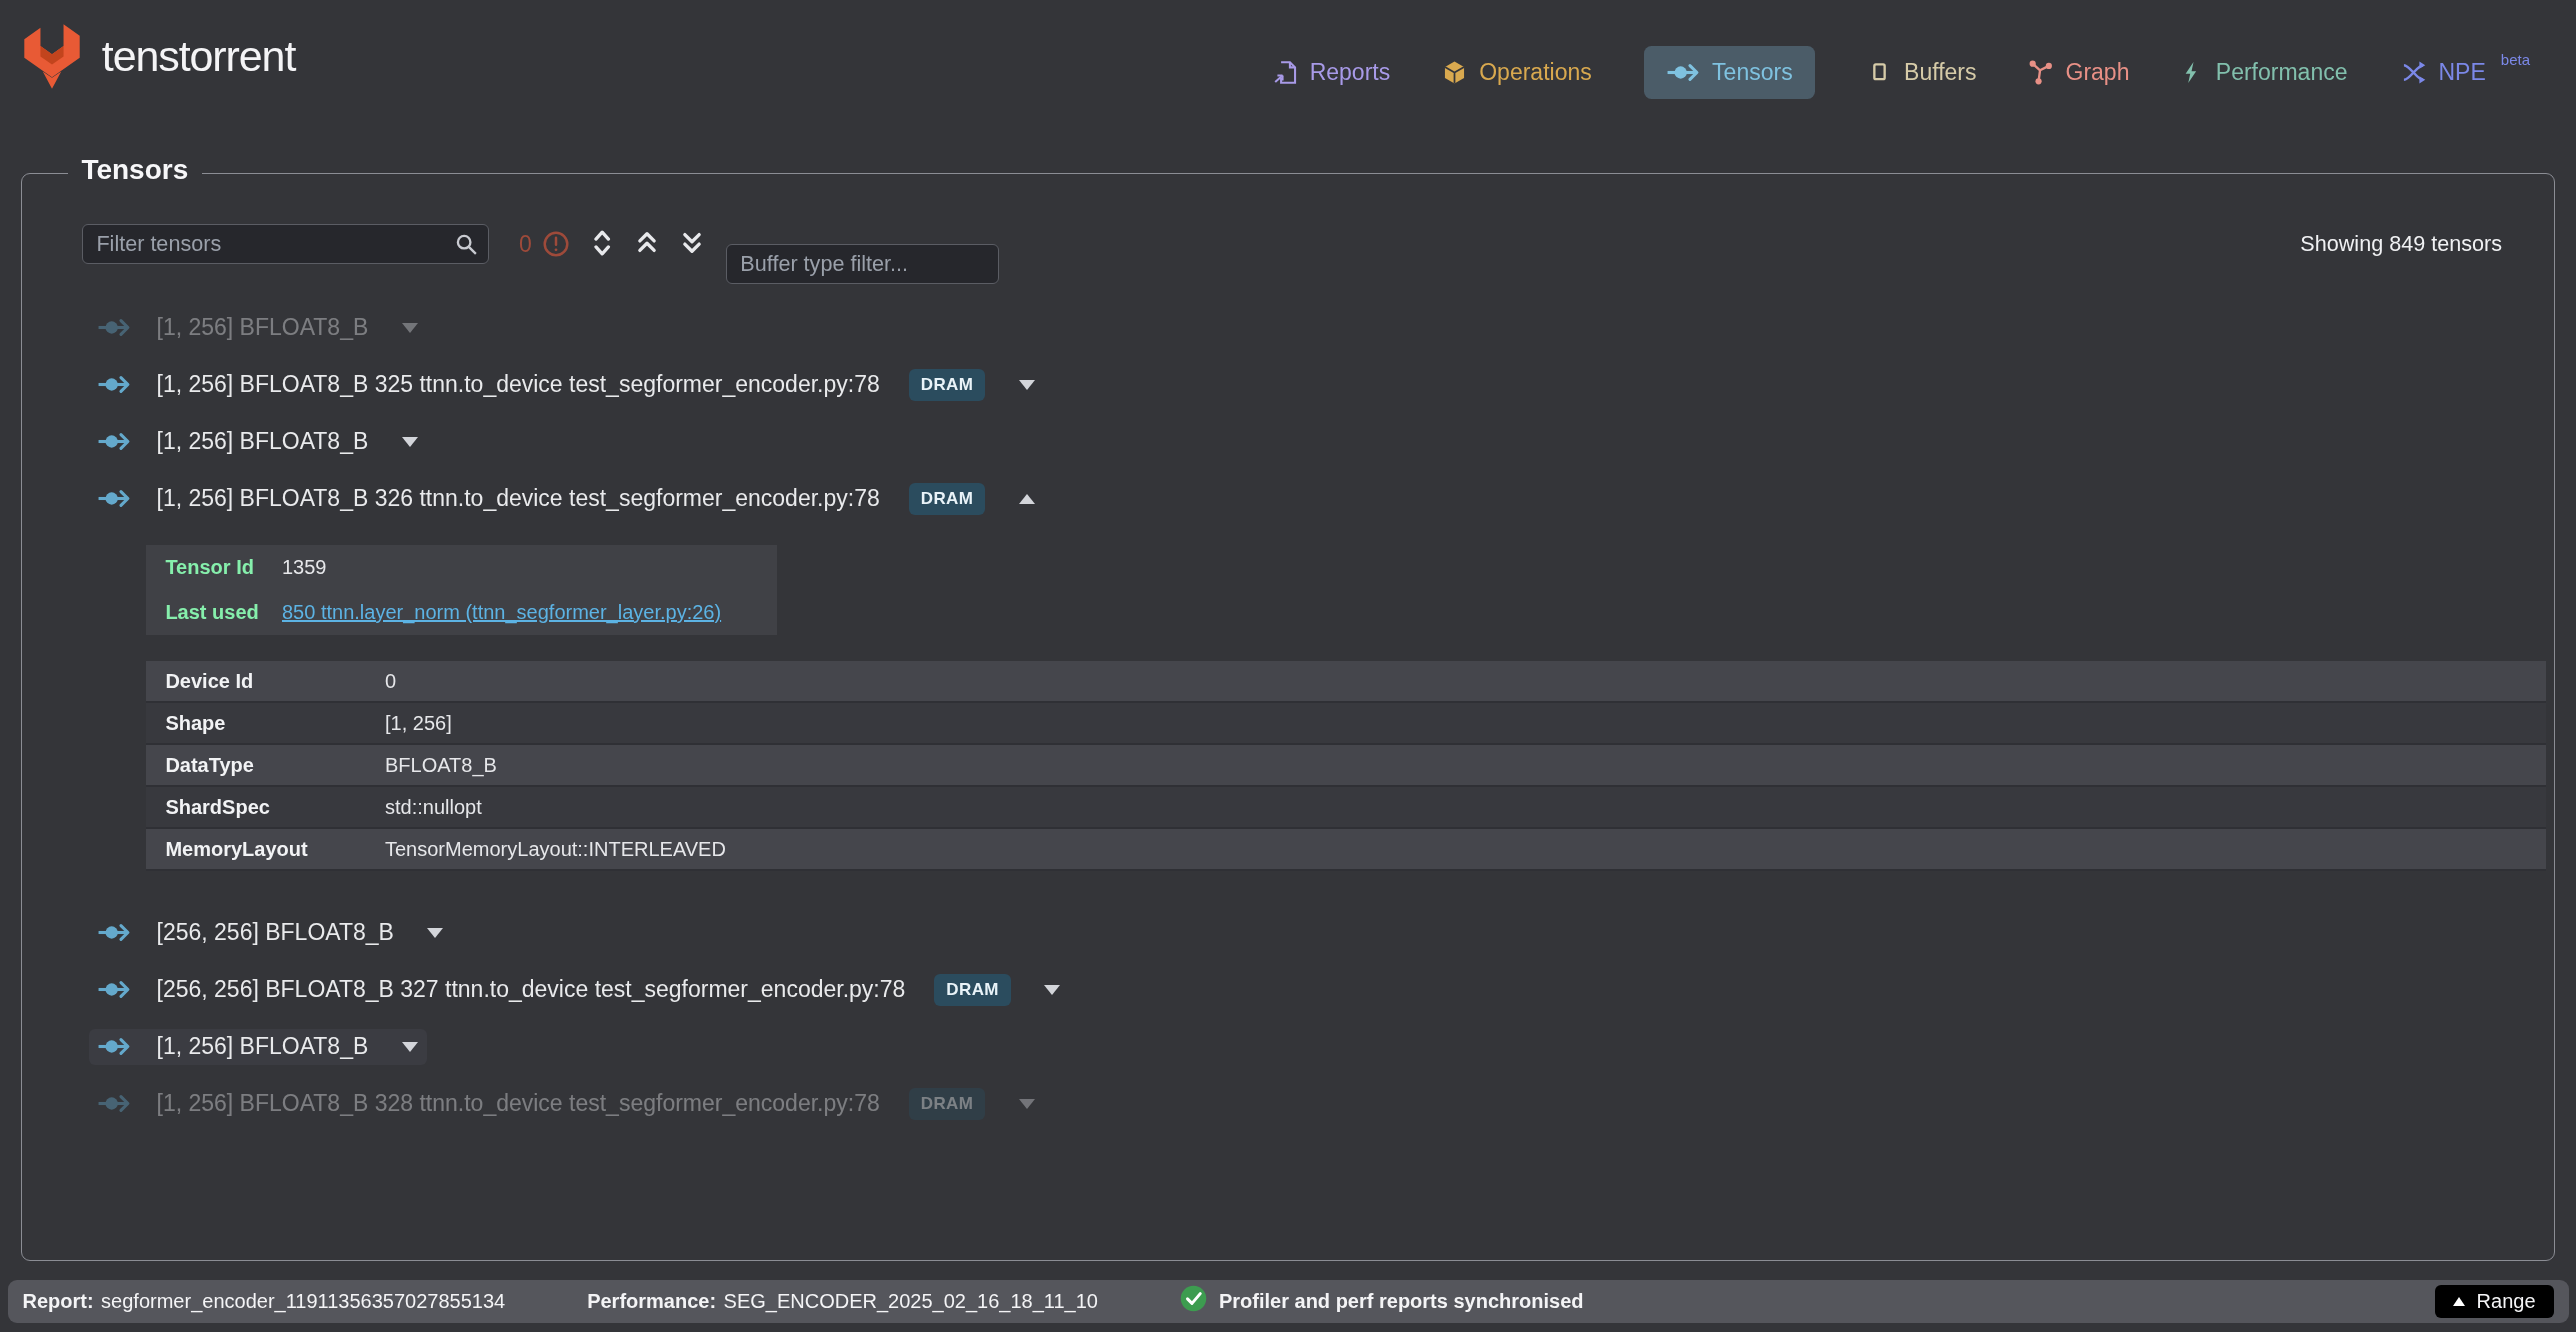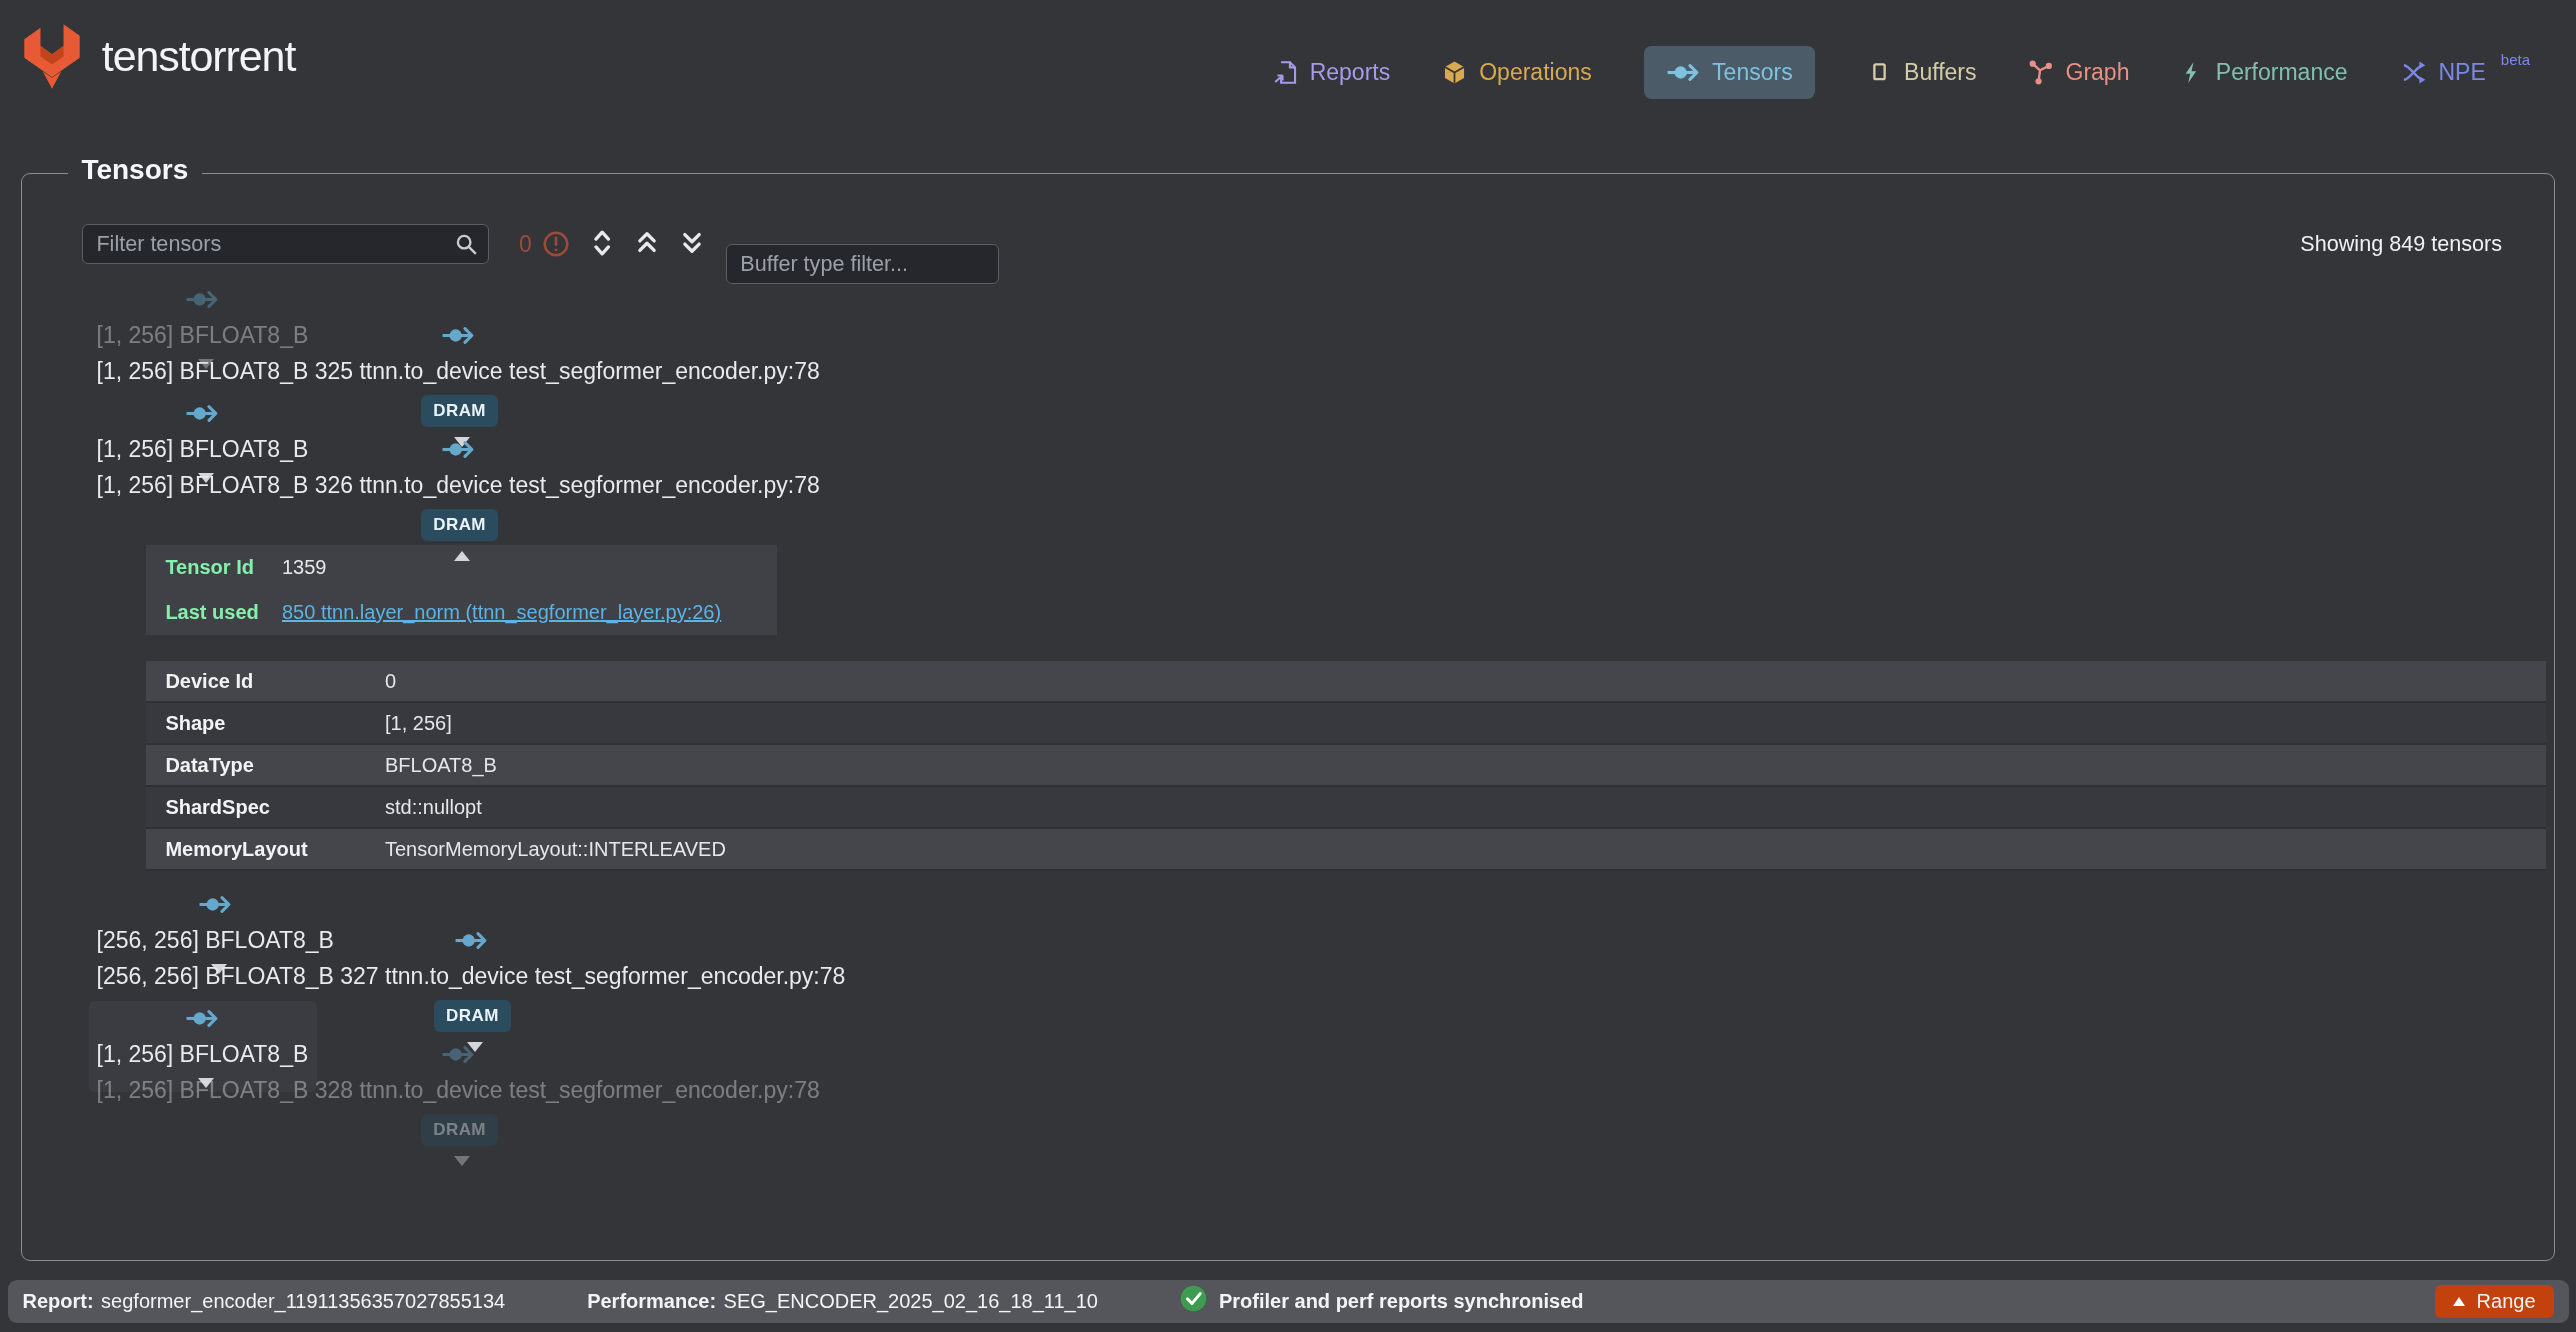--- a/index.html
+++ b/index.html
@@ -42,21 +42,21 @@
   .input-wrap input::placeholder{ color:#9aa0aa; }
   .in-icon{ position:absolute; right:10.4px; top:7.5px; color:#c9cbd1; }
   .err-count{ color:var(--red); font-size:23px; margin-left:30px; }
   .warn-wrap{ color:var(--red); margin-left:10.4px; display:flex; align-items:center; }
   .icon-btn{ background:none; border:none; color:#e8e9ec; margin-left:21px; cursor:pointer; display:flex; align-items:center; padding:0; }
   .buffer-filter{ margin-left:22.4px; }
   .showing{ margin-left:auto; font-size:21.6px; color:#f0f1f3; }
   
   #tensor-list{ margin:27px 0 0 67px; }
   .trow{ height:33px; margin-bottom:24px; display:flex; align-items:center; }
-  .row-inner{ display:flex; align-items:center; gap:10px; padding:4.5px 9px 4.5px 7.5px; border-radius:6px;flex-direction:column; }
+  .row-inner{ display:flex; align-items:center; gap:26px; padding:4.5px 9px 4.5px 7.5px; border-radius:6px; }
   .row-inner.hl{ background:#3b3c42; }
   .trow.faded{ opacity:0.4; }
   .row-text{ font-size:23px; color:#e9eaec; white-space:nowrap; }
   .badge{ background:var(--dram-bg); color:#e9f3f8; font-size:17px; font-weight:600; letter-spacing:0.4px;
           padding:6px 12px; border-radius:6px; margin-left:3px; }
   .chev{ width:0; height:0; margin-left:7.5px; cursor:pointer; }
   .chev.down{ border-left:8.2px solid transparent; border-right:8.2px solid transparent; border-top:10.4px solid #d3d5da; }
   .chev.up{ border-left:8.2px solid transparent; border-right:8.2px solid transparent; border-bottom:10.4px solid #d3d5da; }
   .tensor-glyph{ display:flex; align-items:center; color:var(--accent-blue); }
   
@@ -70,21 +70,21 @@
   .dt-row{ height:42px; display:flex; align-items:center; border-bottom:2.2px solid #2f3035; }
   .dt-row:nth-child(odd){ background:#45464c; }
   .dt-row:nth-child(even){ background:#38393e; }
   .dt-row .d-label{ width:239px; padding-left:19.4px; font-weight:bold; font-size:20px; color:#f2f3f5; }
   
   footer{ position:absolute; left:7.5px; right:7.5px; bottom:10.4px; height:43px; background:#55565c;
           border-radius:9px; display:flex; align-items:center; font-size:20px; color:#f4f4f6; padding:0 15px; }
   .f-item{ margin-right:82px; white-space:nowrap; }
   .f-item b{ margin-right:7.5px; }
   .f-sync{ display:flex; align-items:center; gap:12px; font-weight:bold; }
-  .range-btn{ margin-left:auto; background:#c2410c; border:none; border-radius:6px; height:33px;
+  .range-btn{ margin-left:auto; background:#000000; border:none; border-radius:6px; height:33px;
               display:flex; align-items:center; gap:12px; padding:0 18px; color:#f4f4f6;
               font-size:20px; font-family:"Liberation Sans", sans-serif; cursor:pointer; }
   .tri-up{ width:0; height:0; border-left:6.7px solid transparent; border-right:6.7px solid transparent; border-bottom:9px solid #ffffff; }
 </style>
 </head>
 <body>
 
 <header>
   <div class="brand">
     <span class="logo">

